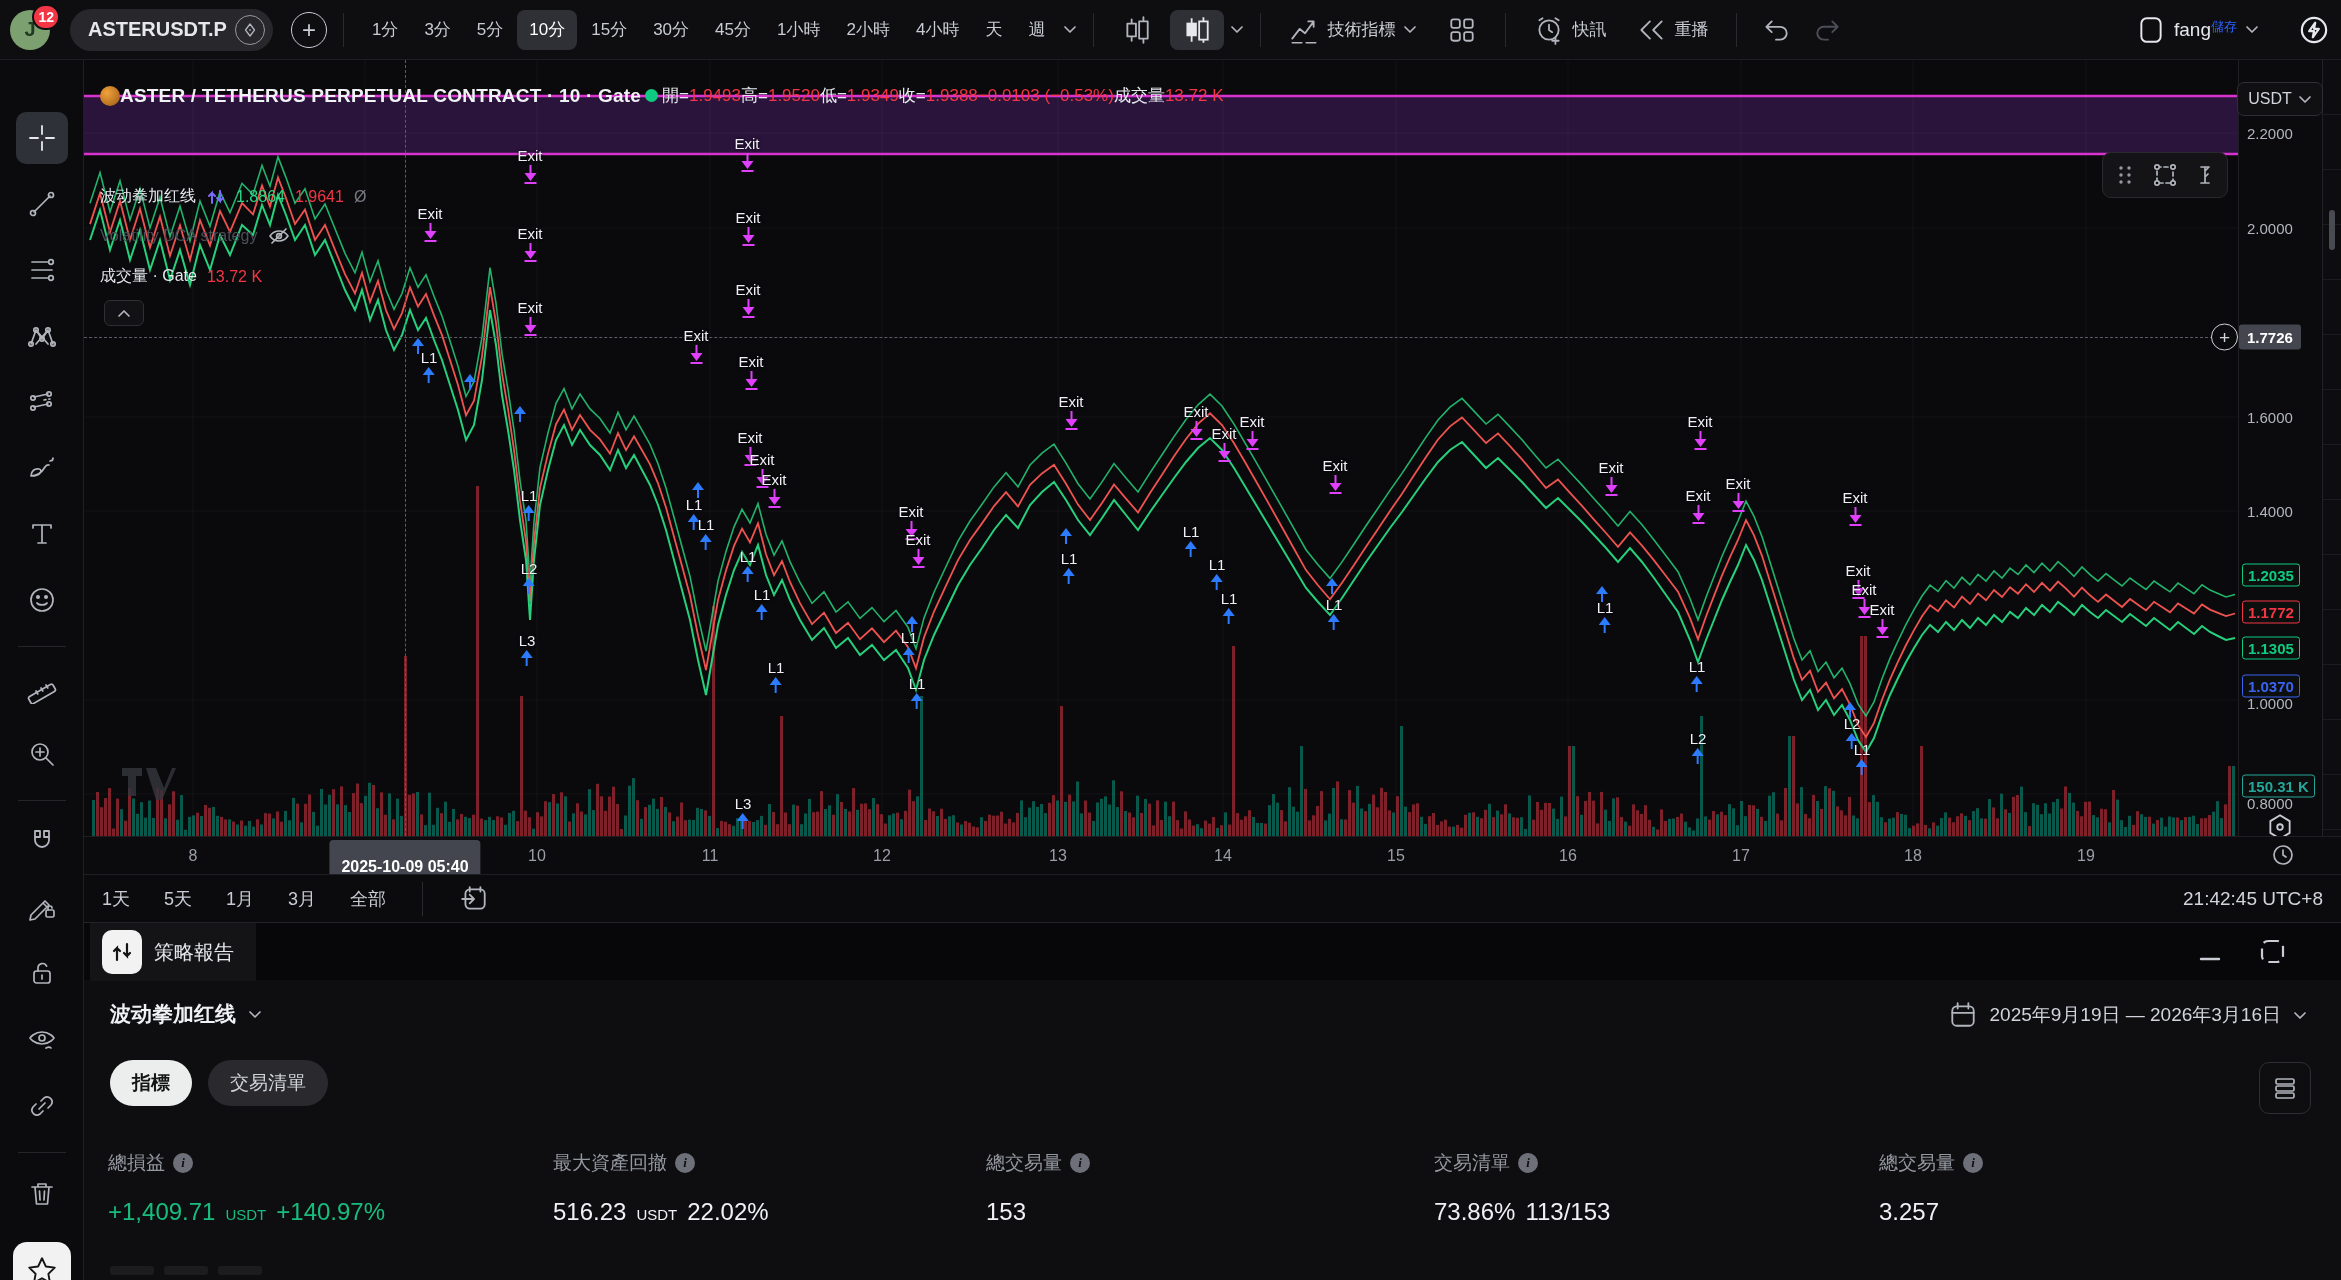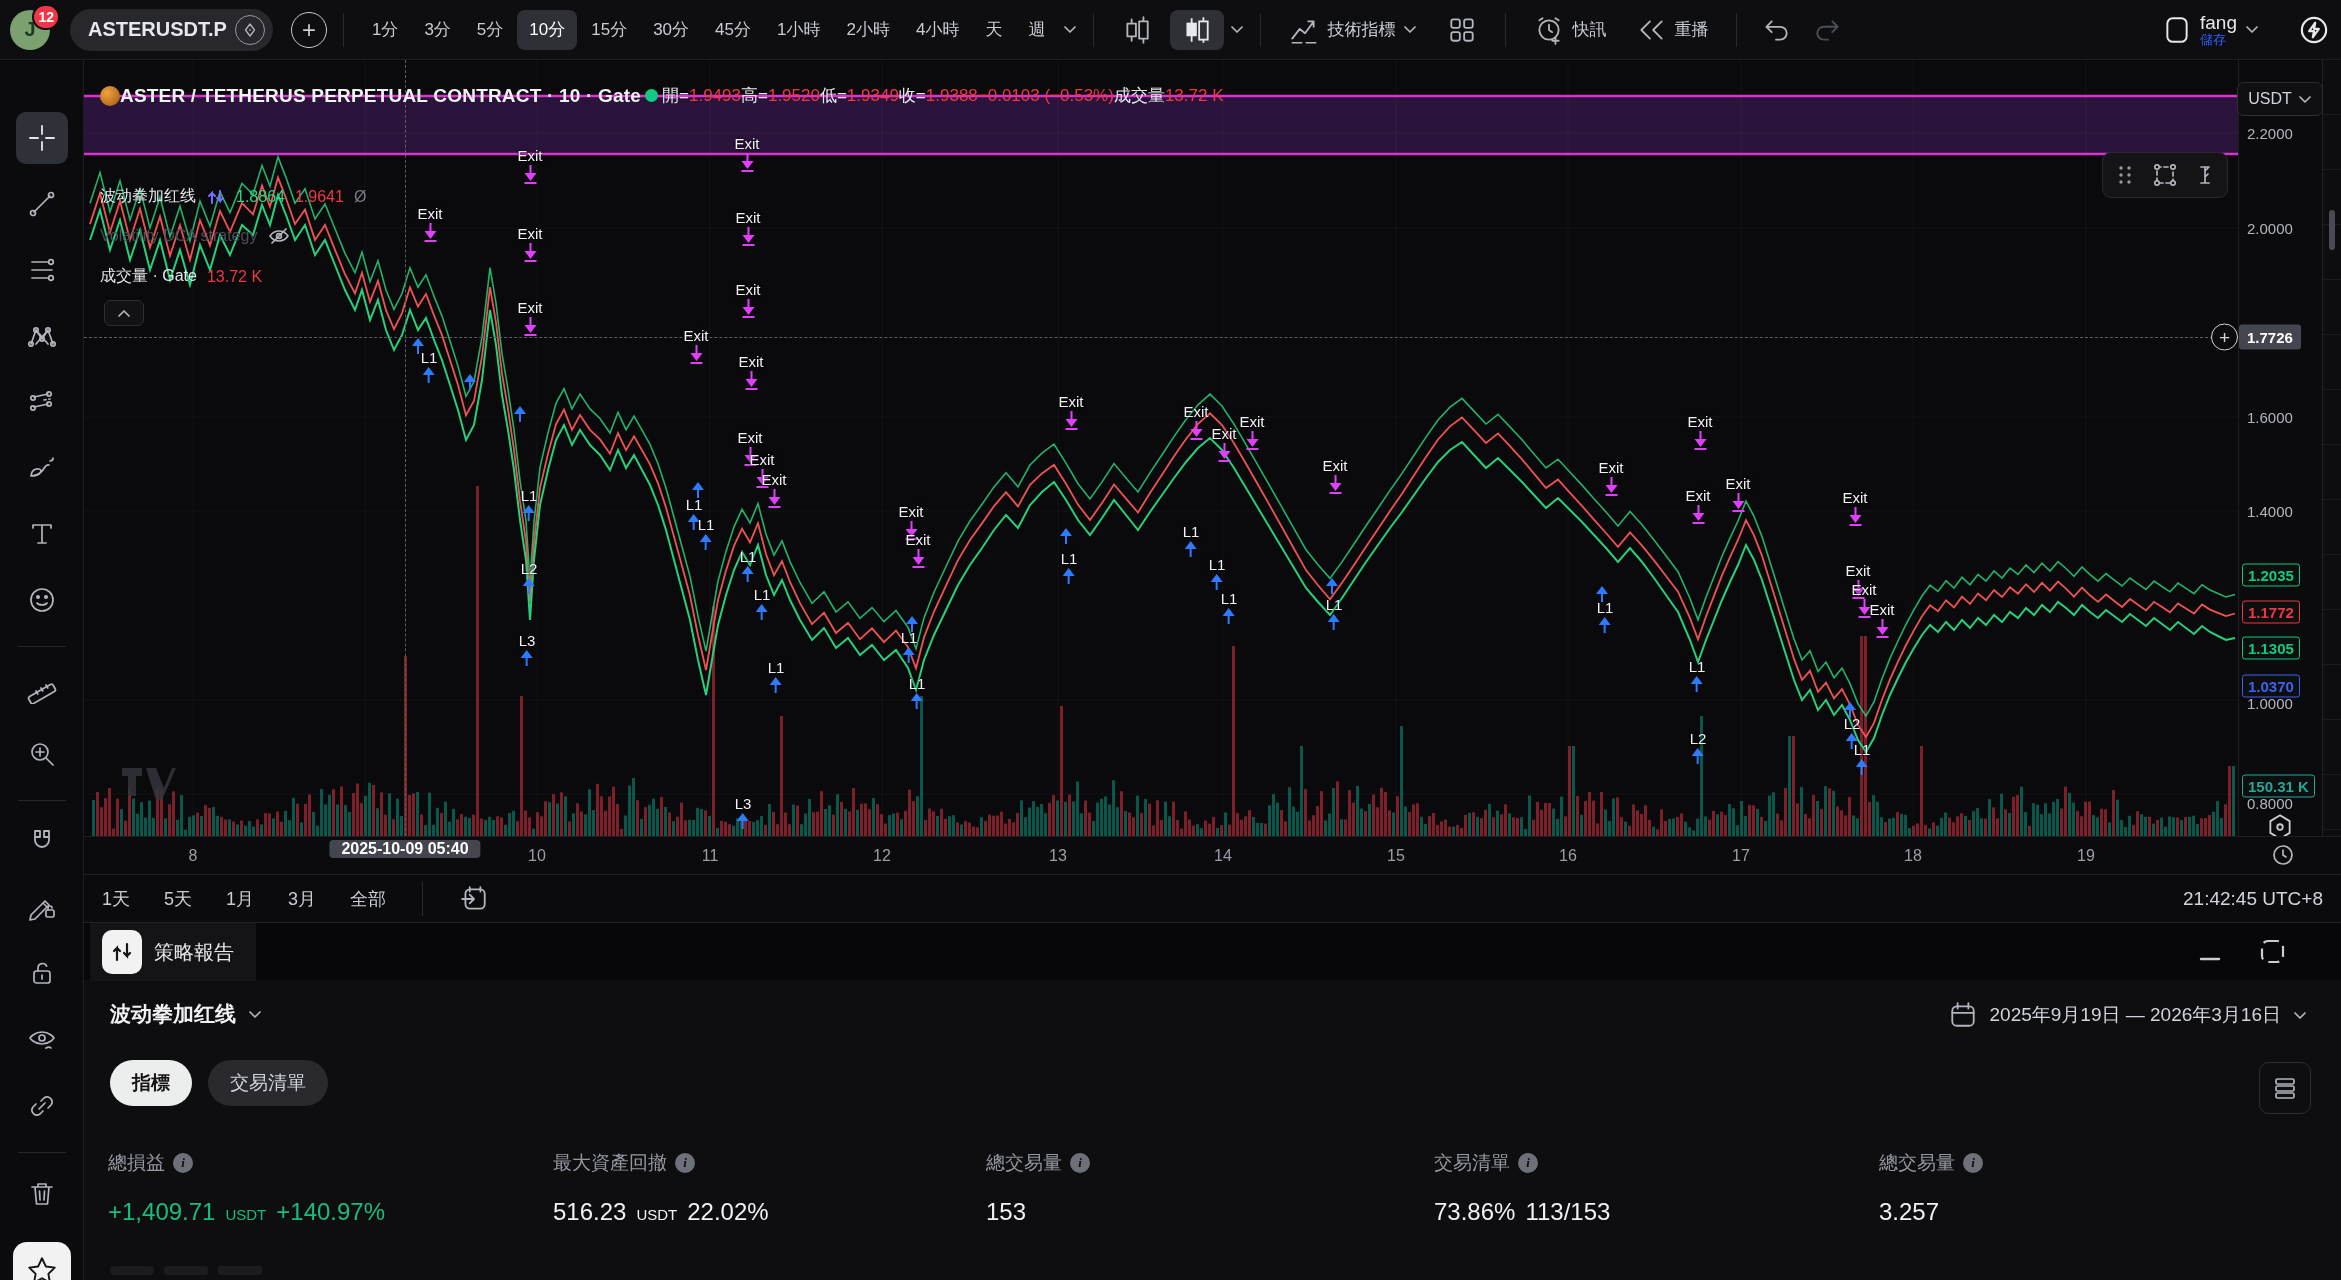--- a/index.html
+++ b/index.html
@@ -12,21 +12,21 @@
 .badge{position:absolute;top:-6px;right:-10px;min-width:26px;height:26px;border-radius:13px;background:#f23645;color:#fff;font-size:14px;font-weight:bold;display:flex;align-items:center;justify-content:center;padding:0 4px;border:2px solid #0e0e10;}
 .sym-pill{margin-left:14px;height:42px;background:#28282c;border-radius:21px;display:flex;align-items:center;padding:0 8px 0 18px;gap:8px;}
 .sym-txt{font-size:20px;font-weight:bold;color:#e6e8ee;max-width:148px;overflow:hidden;white-space:nowrap;}
 .circle-ic{width:30px;height:30px;border-radius:50%;border:1.6px solid #9598a1;display:flex;align-items:center;justify-content:center;}
 .plus-circle{width:36px;height:36px;border-radius:50%;border:1.8px solid #c9ccd4;color:#c9ccd4;font-size:24px;display:flex;align-items:center;justify-content:center;margin-left:12px;}
 .tsep{width:1px;height:34px;background:#2a2a2e;margin:0 10px;flex:0 0 auto;}
 .tb-btn{height:40px;padding:0 12px;border-radius:8px;font-size:17px;color:#c9ccd4;display:flex;align-items:center;gap:8px;white-space:nowrap;}
 .tb-btn.active{background:#2f3036;color:#fff;}
 .chev{width:14px;height:9px;flex:0 0 auto;}
 .tb-ic{width:30px;height:30px;flex:0 0 auto;}
-.userbox{display:flex;flex-direction:column;line-height:1.05;margin:0 2px;}
+.userbox{display:flex;flex-direction:row;line-height:1.05;margin:0 2px;}
 .uname{font-size:19px;color:#e6e8ee;}
 .usub{font-size:13px;color:#2962ff;}
 
 .lefttools{position:absolute;left:0;top:60px;width:84px;height:1220px;background:#0b0b0d;border-right:1px solid #1f1f23;z-index:15;}
 .ltool{position:absolute;left:50%;transform:translateX(-50%);width:52px;height:52px;border-radius:10px;display:flex;align-items:center;justify-content:center;}
 .ltool.sel{background:#2e3138;}
 .ltool svg{width:32px;height:32px;}
 .ldiv{position:absolute;left:18px;width:48px;height:1px;background:#26262a;}
 .star-box{position:absolute;left:50%;transform:translateX(-50%);width:58px;height:58px;border-radius:14px;background:#f2f2f2;display:flex;align-items:center;justify-content:center;}
 
@@ -73,21 +73,21 @@
 .pax-box{position:absolute;left:3px;transform:translateY(-50%);font-size:15px;font-weight:bold;padding:2px 5px;border-radius:3px;border:1.5px solid;background:#0c0f0e;white-space:nowrap;}
 .cross-price{position:absolute;left:0;transform:translateY(-50%);background:#43464e;color:#fff;font-size:15px;font-weight:bold;padding:4px 8px;border-radius:3px;z-index:9;}
 .usdt-btn{position:absolute;left:-2px;top:22px;width:86px;height:34px;border:1px solid #2e2e33;border-radius:7px;background:#101013;display:flex;align-items:center;justify-content:center;gap:6px;font-size:16px;color:#d1d4dc;}
 .plus-alert{position:absolute;left:-28px;width:27px;height:27px;border-radius:50%;border:1.6px solid #cfd2da;color:#cfd2da;display:flex;align-items:center;justify-content:center;font-size:19px;background:#0b0b0d;transform:translateY(-50%);z-index:9;}
 
 .rstrip{position:absolute;left:2322px;top:60px;width:19px;height:1220px;background:#0d0d0f;border-left:1px solid #232327;z-index:7;background-image:repeating-linear-gradient(180deg,transparent 0 54px,#1c1c20 54px 55px);}
 .rthumb{position:absolute;left:6px;top:150px;width:6px;height:40px;border-radius:3px;background:#4a4a52;}
 
 .taxis{position:absolute;left:84px;top:836px;width:2257px;height:38px;background:#0b0b0d;border-top:1px solid #1f1f23;z-index:8;}
 .tax-lbl{position:absolute;top:50%;transform:translate(-50%,-50%);font-size:16px;color:#9b9ea8;}
-.cross-time{position:absolute;top:3px;transform:translateX(-50%);background:#43464e;color:#fff;font-size:16px;font-weight:bold;padding:0 12px;border-radius:4px;white-space:nowrap;}
+.cross-time{position:absolute;top:3px;transform:translateX(-50%);background:#43464e;color:#fff;font-size:16px;font-weight:bold;padding:18px 12px;border-radius:4px;white-space:nowrap;}
 
 .rangerow{position:absolute;left:84px;top:874px;width:2257px;height:48px;background:#0b0b0d;border-top:1px solid #1f1f23;display:flex;align-items:center;padding:0 18px;gap:26px;font-size:18px;color:#c9ccd4;z-index:8;}
 .clockrt{margin-left:auto;font-size:19px;color:#d1d4dc;}
 
 .panel{position:absolute;left:84px;top:922px;width:2257px;height:358px;background:#0e0e10;z-index:8;}
 .ptabrow{position:absolute;left:0;top:0;width:2257px;height:58px;background:#070709;border-top:1px solid #232327;}
 .ptab{position:absolute;left:6px;top:0;height:58px;padding:0 22px 0 12px;background:#141416;display:flex;align-items:center;gap:12px;}
 .ptab-ic{width:40px;height:44px;border-radius:10px;background:#f2f2f2;display:flex;align-items:center;justify-content:center;}
 .ptab-lbl{font-size:20px;color:#e6e8ee;}
 .pwin-ic{position:absolute;top:16px;width:30px;height:26px;color:#c9ccd4;}

